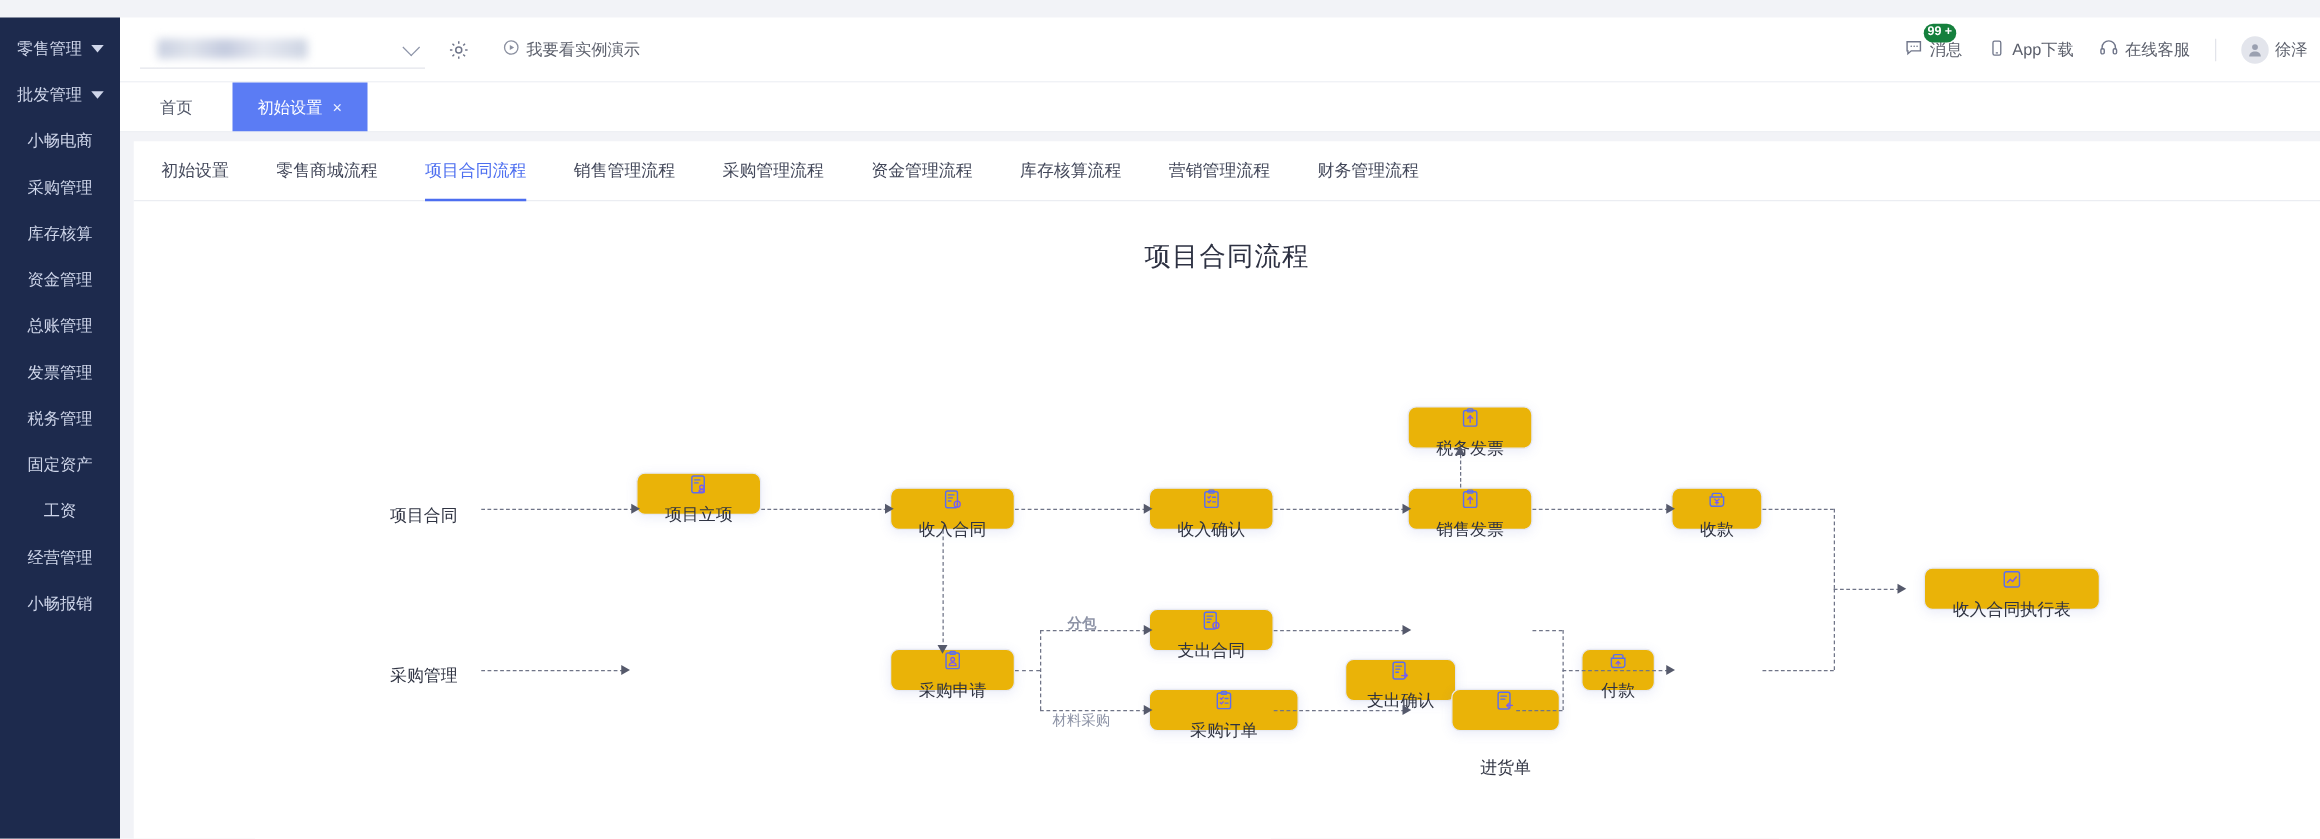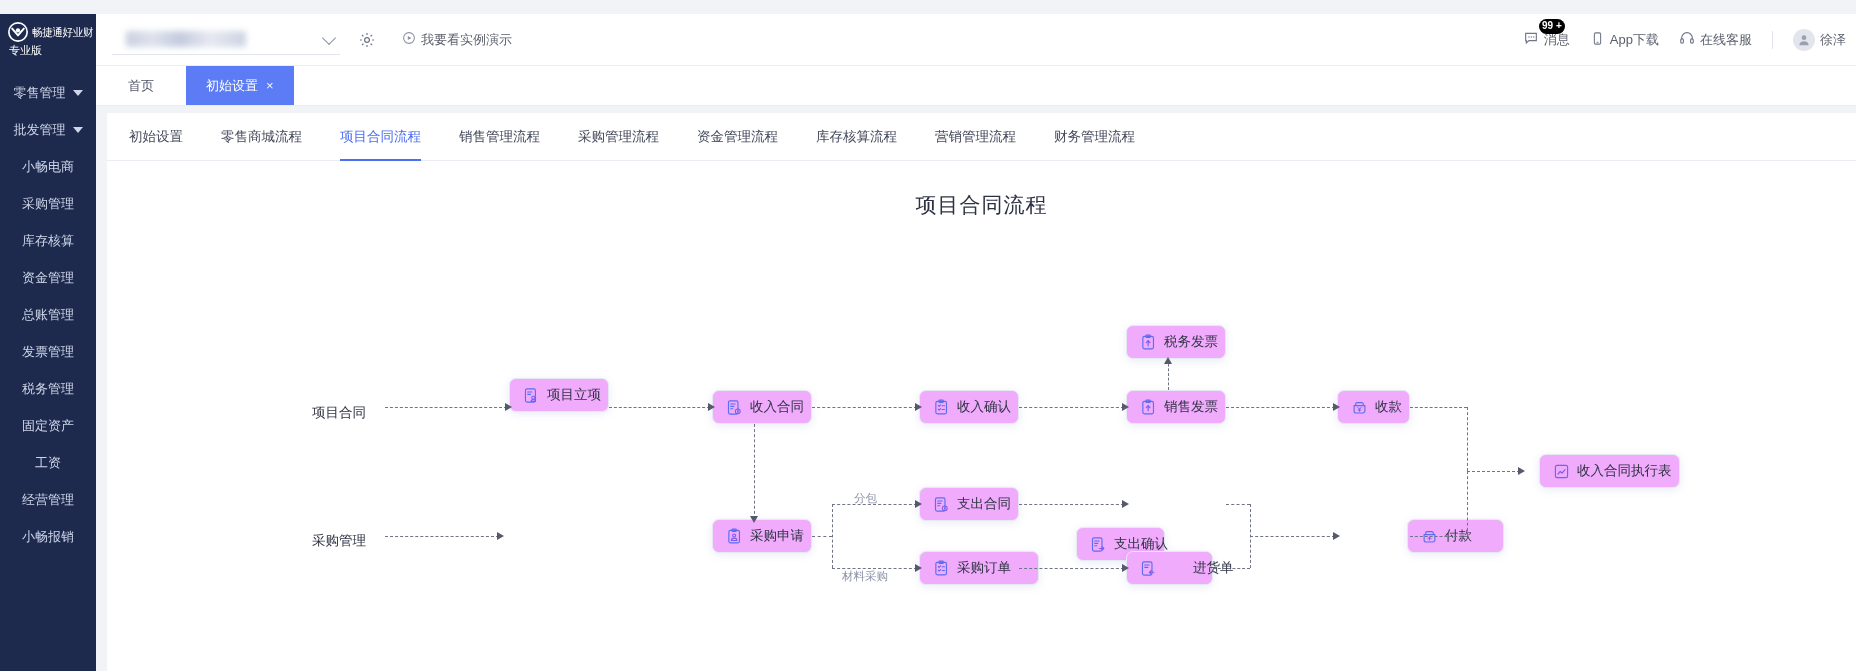--- a/index.html
+++ b/index.html
@@ -65,21 +65,21 @@
     margin-left:26px; display:flex; align-items:center; gap:5px;
     color:#5b5f6b; font-size:13px; cursor:pointer;
   }
   .topbar-right {
     margin-left:auto; display:flex; align-items:center; gap:20px;
     padding-right:10px; color:#5b5f6b; font-size:13px;
   }
   .tr-item { display:flex; align-items:center; gap:5px; cursor:pointer; position:relative; }
   .badge {
     position:absolute; left:16px; top:-11px;
-    background:#000000; color:#fff; font-size:10px; line-height:14px;
+    background:#15803d; color:#fff; font-size:10px; line-height:14px;
     height:15px; min-width:26px; text-align:center; border-radius:8px;
     padding:0 3px; font-weight:bold;
   }
   .divider-v { width:1px; height:18px; background:#e2e4ea; }
   .avatar {
     width:22px;height:22px;border-radius:50%;background:#e3e5ec;
     display:flex;align-items:center;justify-content:center;
   }
 
   
@@ -120,26 +120,27 @@
   }
   .sr-item { display:flex; align-items:center; gap:4px; cursor:pointer; }
 
   
   .flow-title {
     text-align:center; font-size:21px; color:#2d3142; margin-top:30px;
     letter-spacing:1px;
   }
   .canvas { position:absolute; left:0; top:48px; right:0; bottom:0; }
   .node {
-    position:absolute; height:34px; background:#f0abfc;
+    position:absolute; height:34px; background:#eab308;
     border:1px solid #e7e9f2; border-radius:7px;
     display:flex; align-items:center; gap:7px; padding:0 13px;
     font-size:13.5px; color:#2f3342; cursor:pointer;
     box-shadow:0 2px 9px rgba(90,110,200,.13);
     white-space:nowrap;
+    flex-direction:column;
   }
   .node svg { flex:0 0 17px; }
   .rowlabel {
     position:absolute; font-size:13.5px; color:#2f3342; white-space:nowrap;
   }
   .edgelabel {
     position:absolute; font-size:11.5px; color:#8d93a6; white-space:nowrap;
   }
   .hline {
     position:absolute; height:0; border-top:1.5px dashed #6f7487;
@@ -162,33 +163,20 @@
     border-left:4.5px solid transparent; border-right:4.5px solid transparent;
     border-top:7px solid #55596b;
   }
 </style>
 </head>
 <body>
 
 <div id="app">
 
   <div class="sidebar">
-    <div class="logo-block">
-      <div class="logo-row">
-        <span class="logo-mark">
-          <svg width="20" height="20" viewBox="0 0 24 24">
-            <circle cx="12" cy="12" r="11" fill="none" stroke="#fff" stroke-width="2"></circle>
-            <path d="M5 8 L12 16 L19 8" fill="none" stroke="#fff" stroke-width="2.4" stroke-linecap="round" stroke-linejoin="round"></path>
-            <circle cx="12" cy="10" r="2.6" fill="#fff"></circle>
-          </svg>
-        </span>
-        <span class="logo-text">畅捷通好业财</span>
-      </div>
-      <div class="logo-sub">专业版</div>
-    </div>
     <div class="nav" id="sidebar-nav">
         <div class="nav-item">
           <span>零售管理</span>
           <span class="caret"></span>
         </div>
         <div class="nav-item">
           <span>批发管理</span>
           <span class="caret"></span>
         </div>
         <div class="nav-item">
@@ -409,39 +397,39 @@
           </div>
           <div class="node" style="left: 812px; top: 390px; width: 120px;">
             <svg width="17" height="17" viewBox="0 0 24 24">
               <rect x="4" y="3.4" width="15" height="17.6" rx="2.2" fill="none" stroke="#5b6df0" stroke-width="1.6"></rect>
               <rect x="8.4" y="1.6" width="6.2" height="3.4" rx="1.1" fill="none" stroke="#5b6df0" stroke-width="1.5"></rect>
               <path d="M7.4 9.2l1.2 1.3 2-2.2M7.4 14.4l1.2 1.3 2-2.2" stroke="#7a5bf0" stroke-width="1.5" fill="none" stroke-linecap="round" stroke-linejoin="round"></path>
               <path d="M12.8 9.6h3.4M12.8 14.8h3.4" stroke="#5b6df0" stroke-width="1.5" stroke-linecap="round"></path>
             </svg>
             <span>采购订单</span>
           </div>
-          <div class="node" style="left: 1019px; top: 390px; width: 87px; gap: 36px;">
+          <div class="node" style="left: 1054px; top: 390px; width: 87px; gap: 36px;">
             <svg width="17" height="17" viewBox="0 0 24 24">
               <rect x="3.5" y="2.6" width="13.4" height="18.8" rx="2.2" fill="none" stroke="#5b6df0" stroke-width="1.6"></rect>
               <path d="M6.6 7h6.4M6.6 10.4h4.6" stroke="#5b6df0" stroke-width="1.5" stroke-linecap="round"></path>
               <path d="M19.6 17.4h-6.4M15.8 14.8l-2.6 2.6 2.6 2.6" stroke="#7a5bf0" stroke-width="1.5" fill="none" stroke-linecap="round" stroke-linejoin="round"></path>
             </svg>
             <span>进货单</span>
           </div>
-          <div class="node" style="left: 1300px; top: 358px; width: 97px;">
+          <div class="node" style="left: 1158px; top: 358px; width: 59px;">
             <svg width="17" height="17" viewBox="0 0 24 24">
               <path d="M4.4 9.4h15.2v7.4a3 3 0 0 1-3 3H7.4a3 3 0 0 1-3-3z" fill="none" stroke="#5b6df0" stroke-width="1.6"></path>
               <path d="M6.6 9.4V7.2a2 2 0 0 1 2-2h6.8a2 2 0 0 1 2 2v2.2" fill="none" stroke="#5b6df0" stroke-width="1.6"></path>
               <path d="M9.6 15.4l2.4-2.6 2.4 2.6M12 12.8v4.2" stroke="#7a5bf0" stroke-width="1.4" fill="none" stroke-linecap="round" stroke-linejoin="round"></path>
             </svg>
             <span>付款</span>
           </div>
           <div class="rowlabel" style="left: 205px; top: 243px;">项目合同</div>
           <div class="rowlabel" style="left: 205px; top: 371px;">采购管理</div>
-          <div class="edgelabel" style="left: 747px; top: 330px;">分包</div>
+          <div class="edgelabel" style="left: 747px; top: 330px; font-weight: bold;">分包</div>
           <div class="edgelabel" style="left: 735px; top: 408px;">材料采购</div>
           <div class="hline" style="left: 278px; top: 246px; width: 122px;"></div>
           <div class="arrow-r" style="left: 398px; top: 241.5px;"></div>
           <div class="hline" style="left: 502px; top: 246px; width: 101px;"></div>
           <div class="arrow-r" style="left: 601px; top: 241.5px;"></div>
           <div class="hline" style="left: 705px; top: 246px; width: 105px;"></div>
           <div class="arrow-r" style="left: 808px; top: 241.5px;"></div>
           <div class="hline" style="left: 912px; top: 246px; width: 105px;"></div>
           <div class="arrow-r" style="left: 1015px; top: 241.5px;"></div>
           <div class="hline" style="left: 1119px; top: 246px; width: 109px;"></div>

